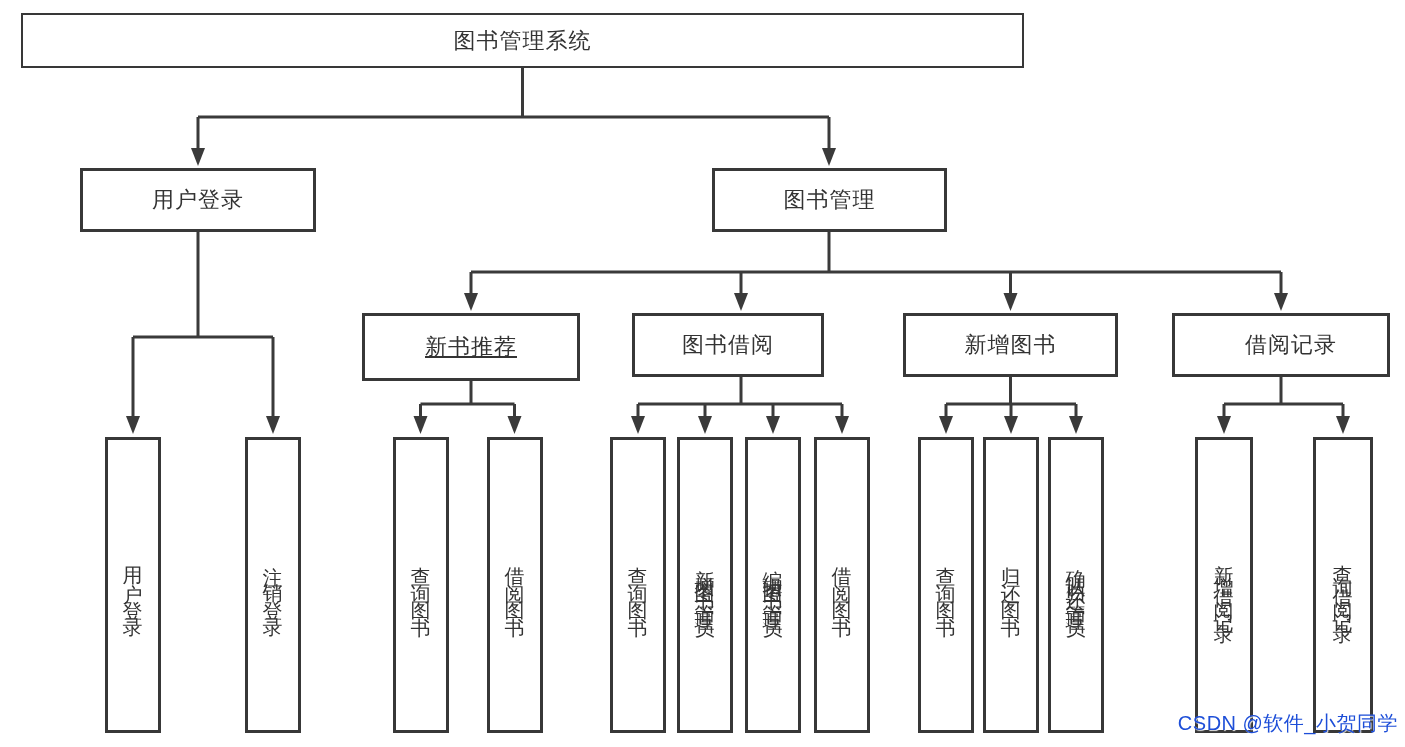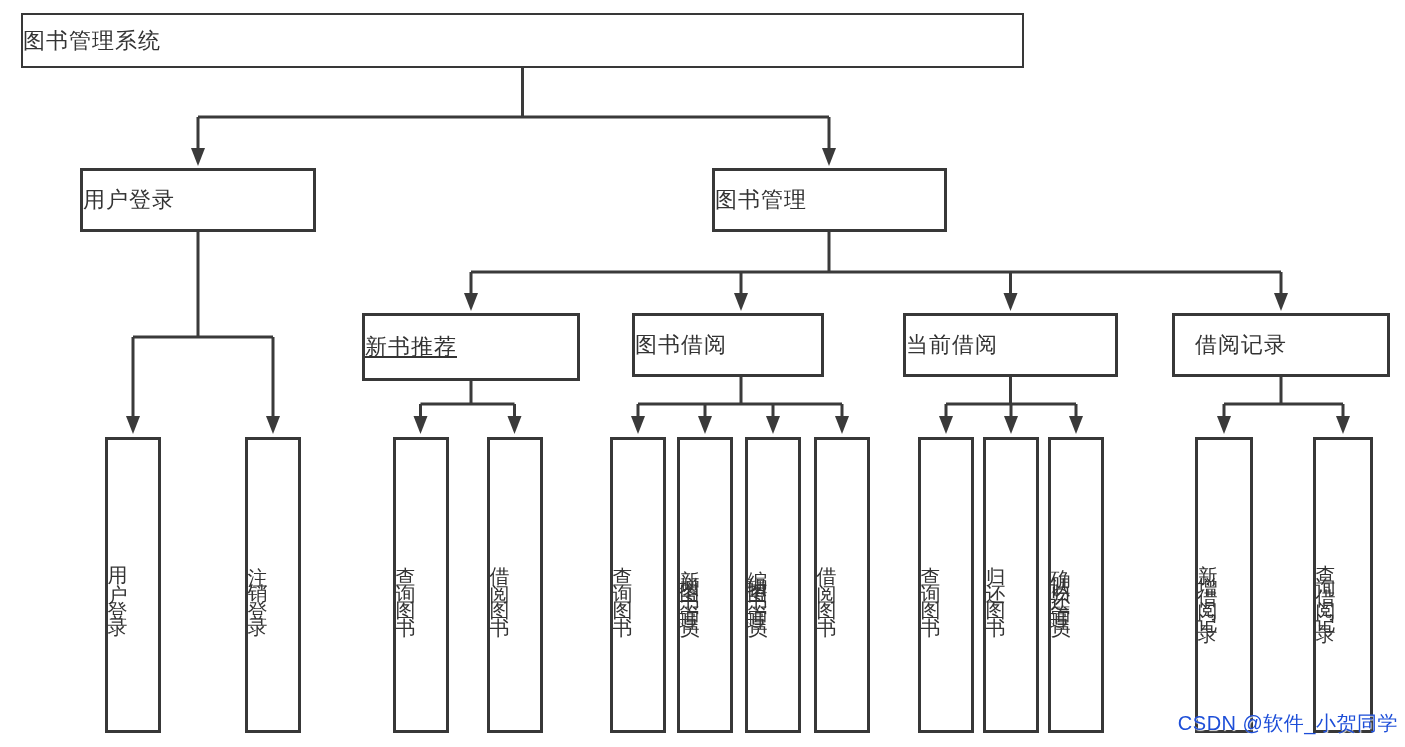--- a/index.html
+++ b/index.html
@@ -3,21 +3,21 @@
 <meta charset="utf-8">
 <style>
   html,body{margin:0;padding:0;background:#fff;}
   .stage{
     position:relative;width:1405px;height:747px;background:#ffffff;overflow:hidden;
     font-family:"Liberation Sans",sans-serif;color:#333;
   }
   .connector-layer{position:absolute;left:0;top:0;width:1405px;height:747px;}
   .node{
     position:absolute;box-sizing:border-box;background:#fff;
-    border:3px solid #383838;display:flex;align-items:center;
+    border:3px solid #383838;display:flex;align-items:center;justify-content:center;
   }
   .node-root{border-width:2px;font-size:22px;letter-spacing:1px;}
   .node-h{font-size:22px;letter-spacing:1px;font-weight:500;}
   .node-leaf{font-size:20px;}
   .vtext{
     writing-mode:vertical-rl;text-orientation:mixed;
     line-height:1;white-space:nowrap;font-weight:500;
   }
   .v-lg{letter-spacing:17px;}  
   .v-md{letter-spacing:12px;}  
@@ -81,21 +81,21 @@
     <span>图书管理</span>
   </div>
 
   <div class="node node-h" style="left:362px;top:313px;width:218px;height:68px;text-decoration:underline;">
     <span>新书推荐</span>
   </div>
   <div class="node node-h" style="left:632px;top:313px;width:192px;height:64px;">
     <span>图书借阅</span>
   </div>
   <div class="node node-h" style="left:903px;top:313px;width:215px;height:64px;">
-    <span>当前借阅</span>
+    <span>新增图书</span>
   </div>
   <div class="node node-h" style="left:1172px;top:313px;width:218px;height:64px;padding-left:20px;">
     <span>借阅记录</span>
   </div>
 
   <div class="node node-leaf" style="left:105px;top:437px;width:56px;height:296px;">
     <span class="vtext v-lg">用户登录</span>
   </div>
   <div class="node node-leaf" style="left:245px;top:437px;width:56px;height:296px;">
     <span class="vtext v-lg">注销登录</span>

